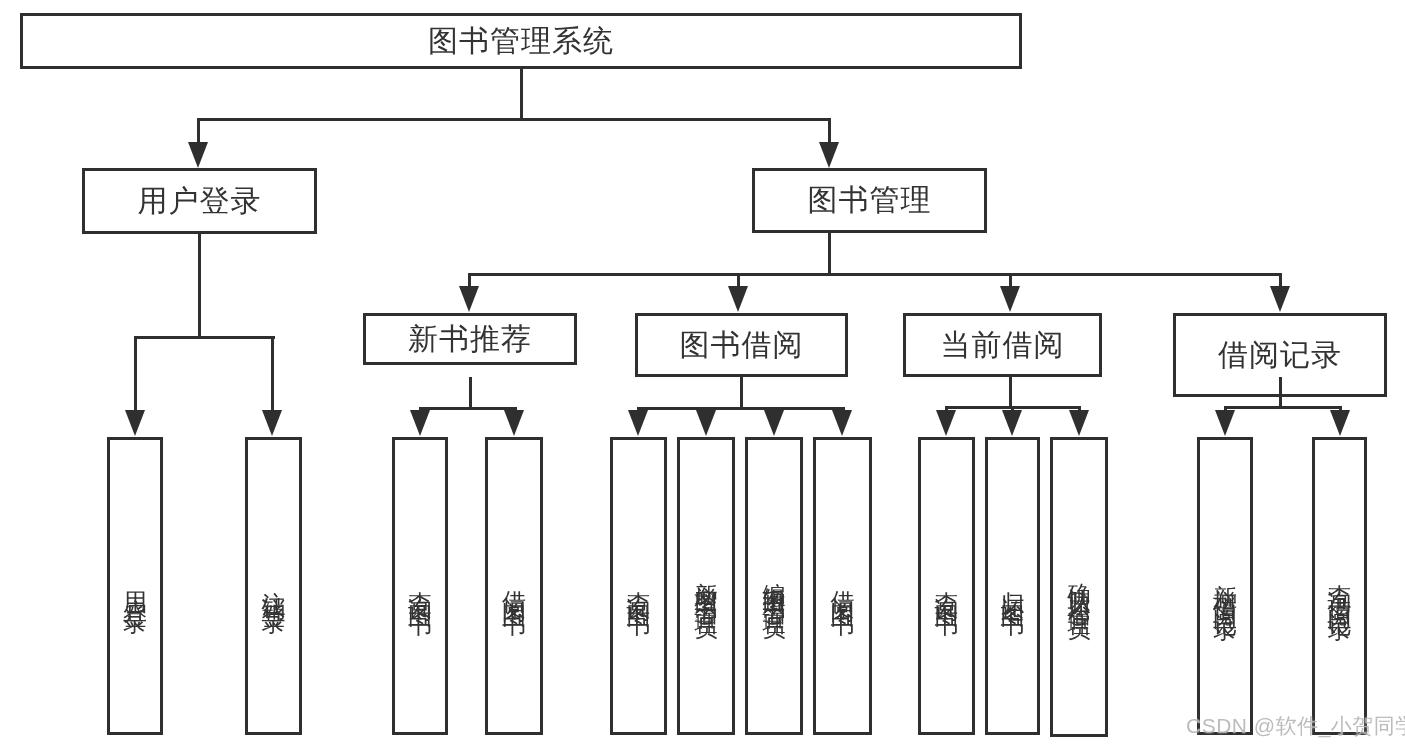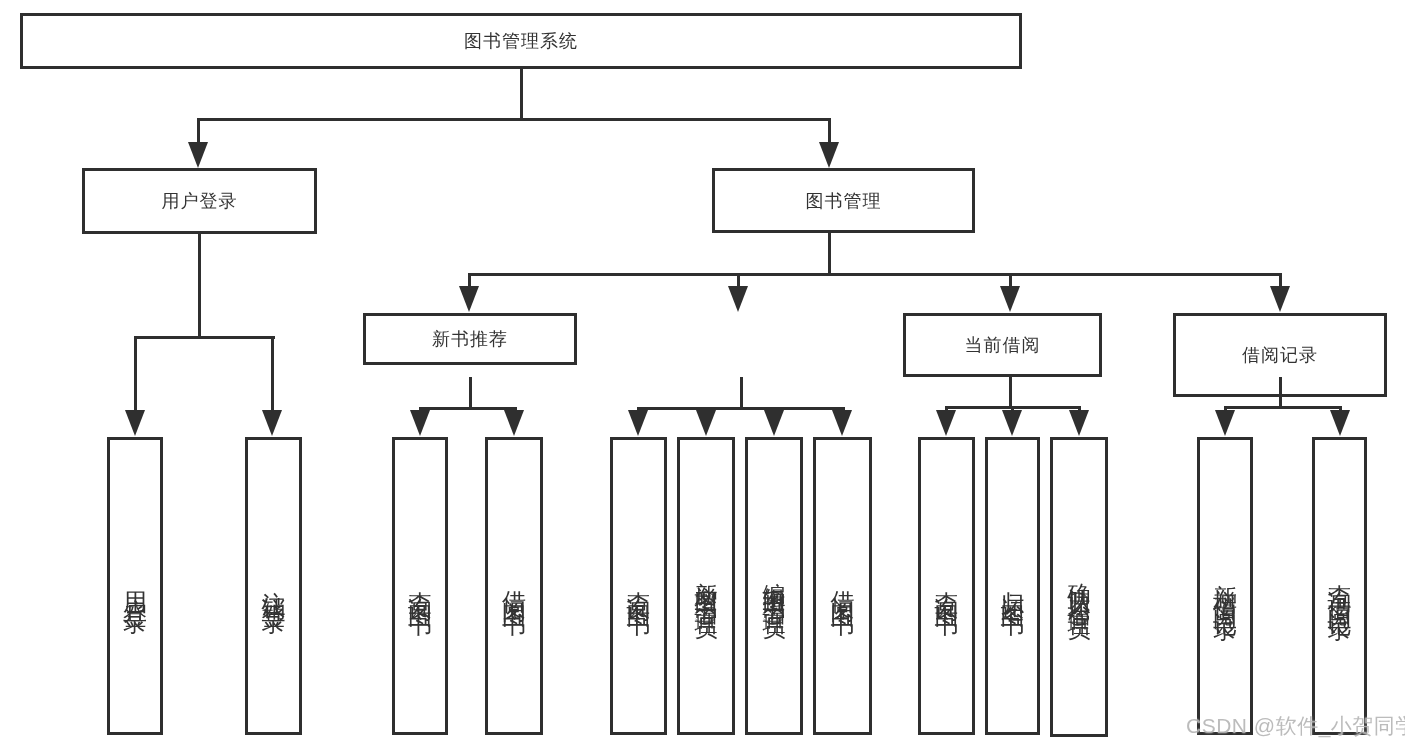--- a/index.html
+++ b/index.html
@@ -15,21 +15,21 @@
   .node {
     position: absolute;
     box-sizing: border-box;
     border: 3px solid #2f2f2f;
     background: #ffffff;
     display: flex;
     align-items: center;
     justify-content: center;
   }
   .hnode span {
-    font-size: 18px;
+    font-size: 30px;
     letter-spacing: 1px;
     white-space: nowrap;
   }
   .leaf span {
     writing-mode: vertical-rl;
     text-orientation: mixed;
     font-size: 24px;
     letter-spacing: 7px;
     line-height: 1;
     white-space: nowrap;
@@ -62,26 +62,29 @@
 
 <div class="canvas">
 
   <div class="node hnode" style="left:20px;top:13px;width:1002px;height:56px">
     <span>图书管理系统</span>
   </div>
 
   <div class="node hnode" style="left:82px;top:168px;width:235px;height:66px">
     <span>用户登录</span>
   </div>
-  <div class="node hnode" style="left:712px;top:168px;width:263px;height:65px">
+  <div class="node hnode" style="left:752px;top:168px;width:235px;height:65px">
     <span>图书管理</span>
   </div>
 
   <div class="node hnode" style="left:363px;top:313px;width:214px;height:52px">
     <span>新书推荐</span>
+  </div>
+  <div class="node hnode" style="left:635px;top:313px;width:213px;height:64px">
+    <span>图书借阅</span>
   </div>
   <div class="node hnode" style="left:903px;top:313px;width:199px;height:64px">
     <span>当前借阅</span>
   </div>
   <div class="node hnode" style="left:1173px;top:313px;width:214px;height:84px">
     <span>借阅记录</span>
   </div>
 
   <div class="node leaf" style="left:107px;top:437px;width:56px;height:298px">
     <span>用户登录</span>

